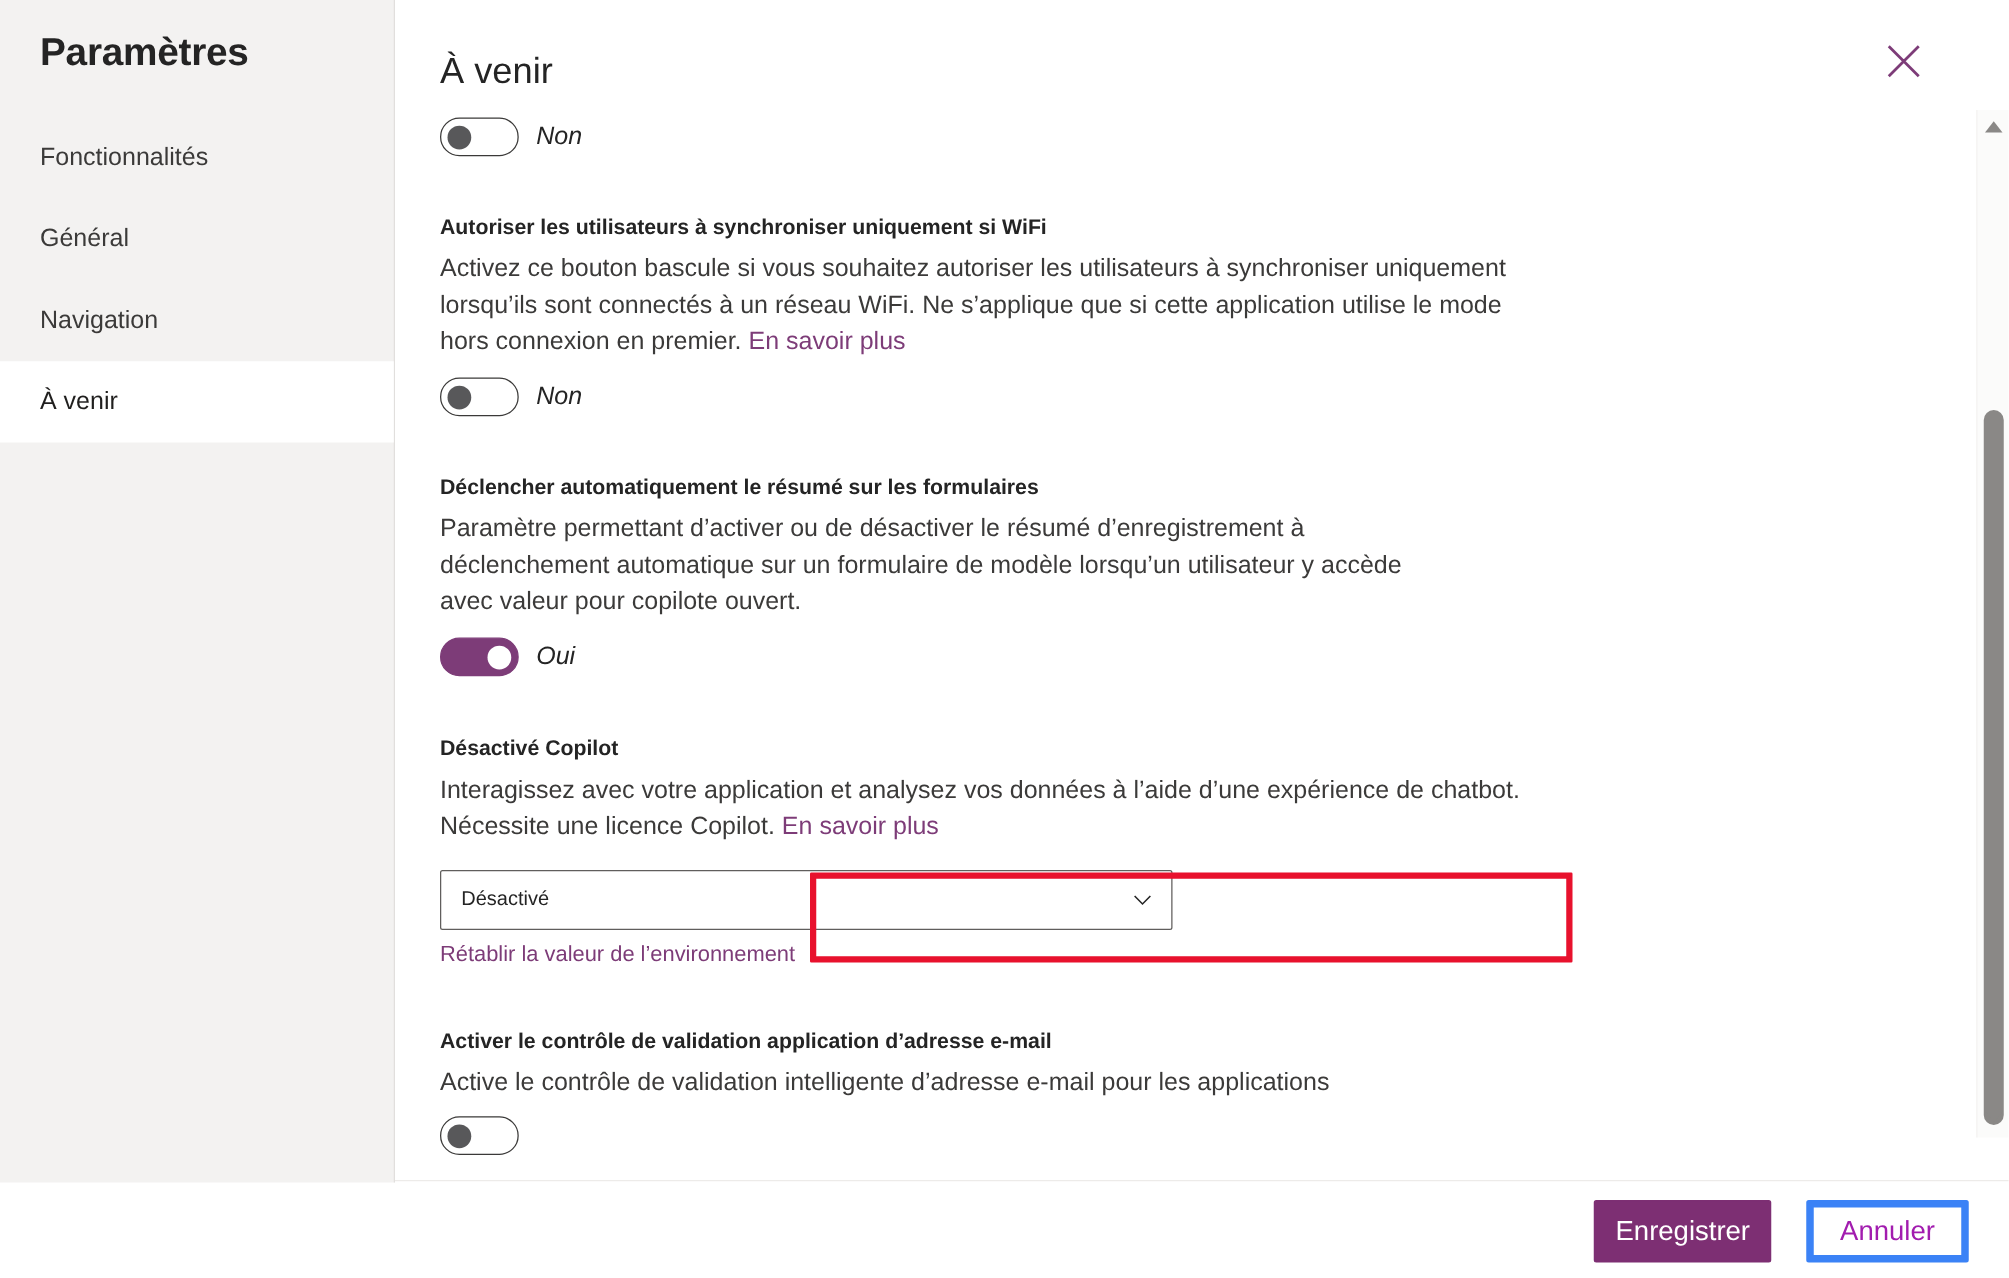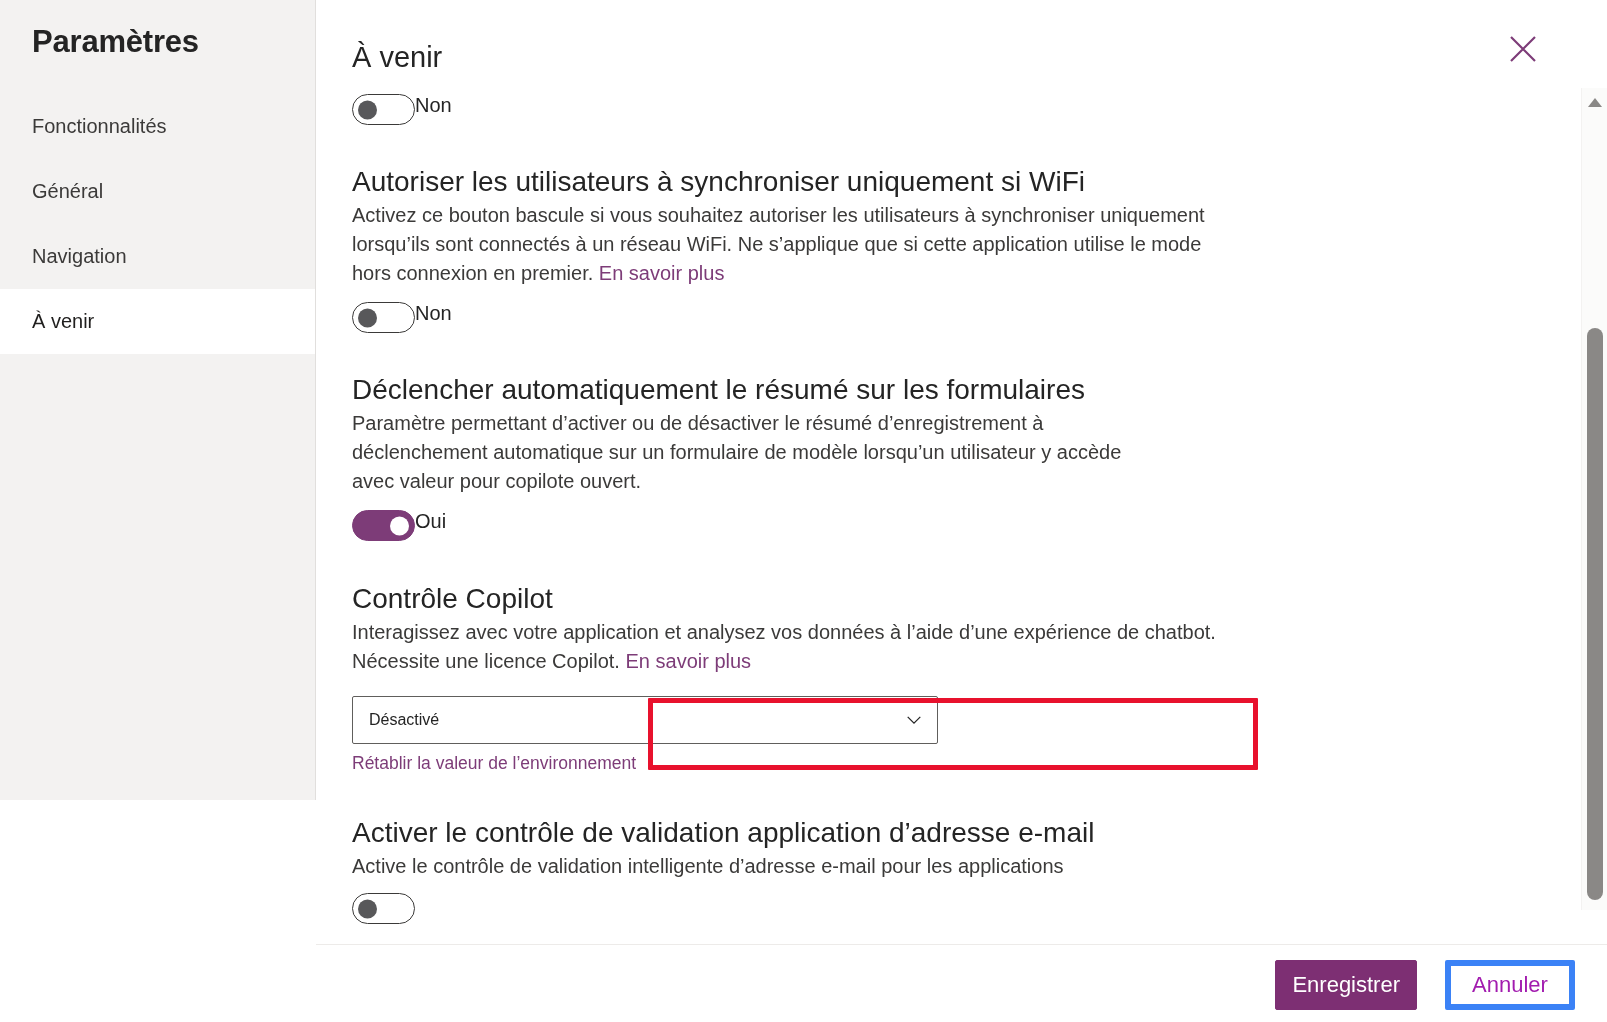--- a/index.html
+++ b/index.html
@@ -18,21 +18,21 @@
     position: relative;
     width: 1607px;
     height: 1022px;
     display: flex;
     background: #ffffff;
   }
 
   
   .sidebar {
     width: 316px;
-    height: 800px;
+    height: 946px;
     background: #f3f2f1;
     border-right: 1px solid #e1dfdd;
     box-sizing: border-box;
     flex: 0 0 316px;
     position: relative;
   }
   .sidebar-title {
     font-size: 31px;
     font-weight: 600;
     color: #242424;
@@ -85,45 +85,47 @@
     position: absolute;
     left: 36px;
     top: 80px;
     width: 1180px;
   }
 
   .section {
     margin-bottom: 0px;
   }
   .section-title {
-    font-size: 28px;
+    font-size: 17px;
     color: #242424;
-    font-weight: 400;
+    font-weight: 700;
     line-height: 30px;
     margin: 0 0 4px 0;
   }
   .section-desc {
     font-size: 20px;
     color: #3b3a39;
     line-height: 29px;
     font-weight: 400;
     margin: 0;
     max-width: 870px;
   }
   .link {
     color: #7d3c78;
     text-decoration: none;
     cursor: pointer;
   }
 
   
   .toggle-row {
     display: flex;
-    gap: 0;
+    align-items: center;
+    gap: 14px;
     margin: 14px 0 0 0;
+    font-style: italic;
   }
   .toggle {
     width: 63px;
     height: 31px;
     border-radius: 16px;
     box-sizing: border-box;
     position: relative;
     cursor: pointer;
     flex: 0 0 auto;
   }
@@ -355,21 +357,21 @@
           <p class="section-desc" style="max-width:790px;">Paramètre permettant d’activer ou de désactiver le résumé d’enregistrement à déclenchement automatique sur un formulaire de modèle lorsqu’un utilisateur y accède avec valeur pour copilote ouvert.</p>
           <div class="toggle-row">
             <div class="toggle on">
               <span class="knob"></span>
             </div>
             <span class="toggle-label">Oui</span>
           </div>
         </div>
 
         <div class="section" style="margin-top:43px;">
-          <h2 class="section-title">Contrôle Copilot</h2>
+          <h2 class="section-title">Désactivé Copilot</h2>
           <p class="section-desc" style="max-width:880px;"><span>Interagissez avec votre application et analysez vos données à l’aide d’une expérience de chatbot. Nécessite une licence Copilot.</span> <a class="link">En savoir plus</a></p>
           <div class="dropdown-wrap">
             <div class="dropdown">
               <span class="dropdown-value">Désactivé</span>
               <span>
                 <svg class="chevron" viewBox="0 0 20 20" aria-hidden="true">
                   <path d="M3 6.5 L10 13.5 L17 6.5" fill="none" stroke="#242424" stroke-width="1.4"></path>
                 </svg>
               </span>
             </div>

